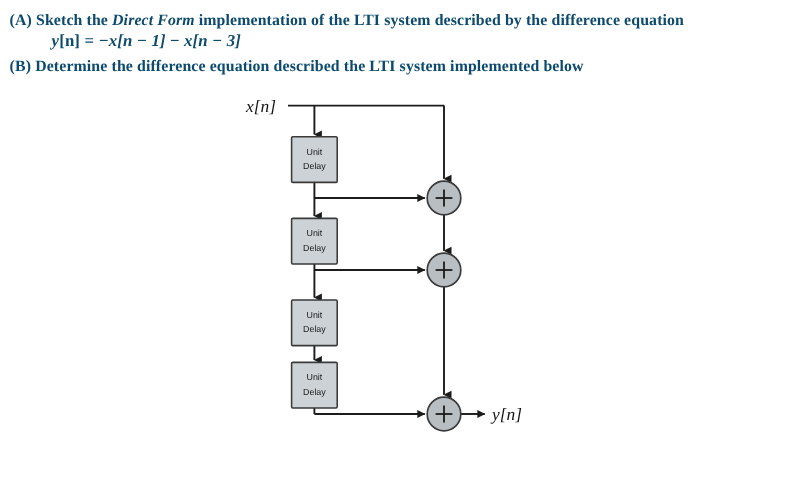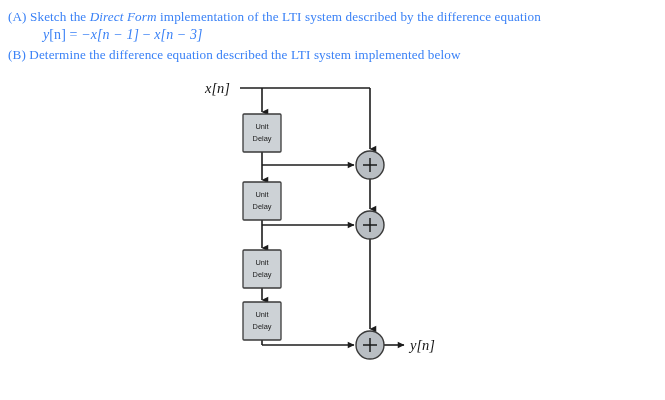--- a/index.html
+++ b/index.html
@@ -13,22 +13,23 @@
     position:relative;
   }
   #page{position:absolute;left:0;top:0;width:665px;height:400px;}
 
   
   .prose{position:absolute;left:0;top:0;width:665px;}
   .line{
     font-size:13.2px;
     line-height:17px;
     white-space:nowrap;
-    color:#3b82f6;
+    color:#0c4a6e;
     letter-spacing:0.1px;
+    font-weight:bold;
   }
   .line-a{position:absolute;left:8px;top:8px;}
   .line-eq{position:absolute;left:43px;top:26px;}
   .line-b{position:absolute;left:8px;top:46px;}
   .it{font-style:italic;}
   .mathvar{font-style:italic;font-family:"Liberation Serif",serif;}
   .mathnum{font-style:normal;}
   .eq{font-size:14px;text-align:right;}
   .eq .mathvar{font-style:italic;}
 

